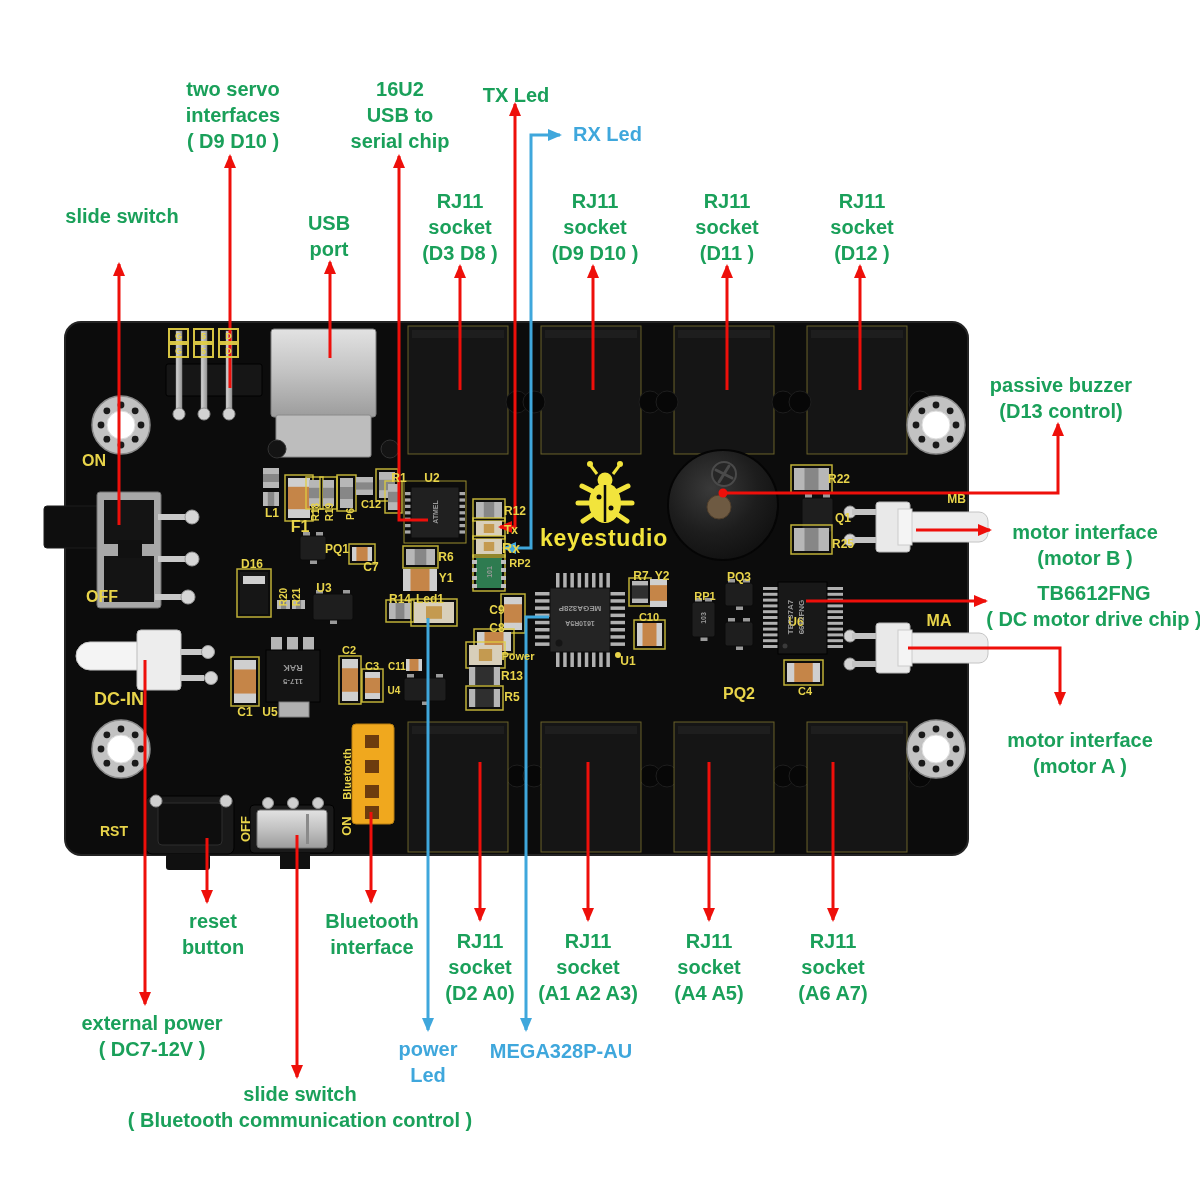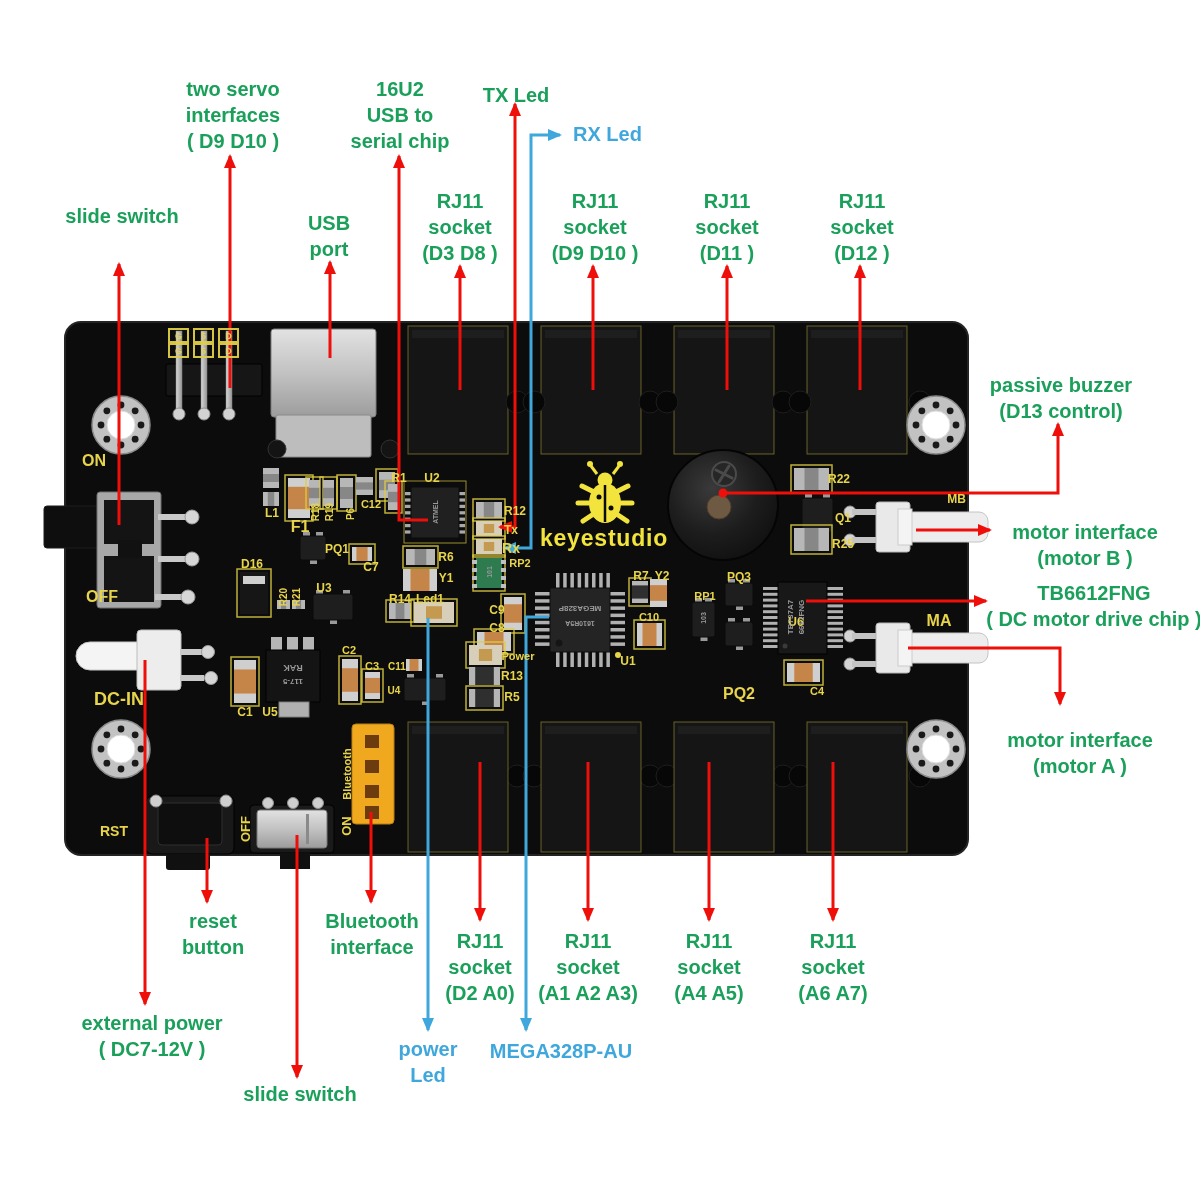--- a/index.html
+++ b/index.html
@@ -671,21 +671,21 @@
       <div class="silk" style="left: 270px; top: 712px; font-size: 12px; transform: translate(-50%, -50%) rotate(0deg); text-align: center;">U5</div>
       <div class="silk" style="left: 349px; top: 650px; font-size: 11px; transform: translate(-50%, -50%) rotate(0deg);">C2</div>
       <div class="silk" style="left: 372px; top: 666px; font-size: 11px; transform: translate(-50%, -50%) rotate(0deg);">C3</div>
       <div class="silk" style="left: 641px; top: 576px; font-size: 12px; transform: translate(-50%, -50%) rotate(0deg);">R7</div>
       <div class="silk" style="left: 662px; top: 576px; font-size: 12px; transform: translate(-50%, -50%) rotate(0deg);">Y2</div>
       <div class="silk" style="left: 649px; top: 617px; font-size: 11px; transform: translate(-50%, -50%) rotate(0deg);">C10</div>
       <div class="silk" style="left: 705px; top: 596px; font-size: 11px; transform: translate(-50%, -50%) rotate(0deg);">RP1</div>
       <div class="silk" style="left: 739px; top: 577px; font-size: 12px; transform: translate(-50%, -50%) rotate(0deg);">PQ3</div>
       <div class="silk" style="left: 739px; top: 694px; font-size: 16px; transform: translate(-50%, -50%) rotate(0deg);">PQ2</div>
       <div class="silk" style="left: 796px; top: 574px; font-size: 12px; transform: translate(-50%, -50%) rotate(0deg); margin-top: 48px;">U6</div>
-      <div class="silk" style="left: 805px; top: 691px; font-size: 11px; transform: translate(-50%, -50%) rotate(0deg); margin-left: 12px;">C4</div>
+      <div class="silk" style="left: 805px; top: 691px; font-size: 11px; transform: translate(-50%, -50%) rotate(0deg);">C4</div>
       <div class="silk" style="left: 839px; top: 479px; font-size: 12px; transform: translate(-50%, -50%) rotate(0deg);">R22</div>
       <div class="silk" style="left: 843px; top: 518px; font-size: 12px; transform: translate(-50%, -50%) rotate(0deg);">Q1</div>
       <div class="silk" style="left: 843px; top: 544px; font-size: 12px; transform: translate(-50%, -50%) rotate(0deg);">R25</div>
       <div class="silk" style="left: 628px; top: 661px; font-size: 12px; transform: translate(-50%, -50%) rotate(0deg);">U1</div>
       <div class="silk" style="left: 936px; top: 499px; font-size: 12px; transform: translate(-50%, -50%) rotate(0deg); padding-left: 41px;">MB</div>
       <div class="silk" style="left: 939px; top: 621px; font-size: 16px; transform: translate(-50%, -50%) rotate(0deg);">MA</div>
       <div class="silk" style="left: 119px; top: 699px; font-size: 18px; transform: translate(-50%, -50%) rotate(0deg);">DC-IN</div>
       <div class="silk" style="left: 114px; top: 831px; font-size: 14px; transform: translate(-50%, -50%) rotate(0deg);">RST</div>
       <div class="silk" style="left: 245px; top: 829px; font-size: 13px; transform: translate(-50%, -50%) rotate(-90deg);">OFF</div>
       <div class="silk" style="left: 346px; top: 826px; font-size: 13px; transform: translate(-50%, -50%) rotate(-90deg);">ON</div>
@@ -795,20 +795,21 @@
         <div>RJ11</div>
         <div>socket</div>
         <div>(A6 A7)</div>
       </div>
   <div class="callout" style="left:152px;top:1010px">
         <div>external power</div>
         <div>( DC7-12V )</div>
       </div>
   <div class="callout" style="left:300px;top:1081px">
         <div>slide switch</div>
+        <div>( Bluetooth communication control )</div>
       </div>
   <div class="callout blue" style="left:428px;top:1036px">
         <div>power</div>
         <div>Led</div>
       </div>
   <div class="callout blue" style="left:561px;top:1038px">
         <div>MEGA328P-AU</div>
       </div>
 </div>
 

